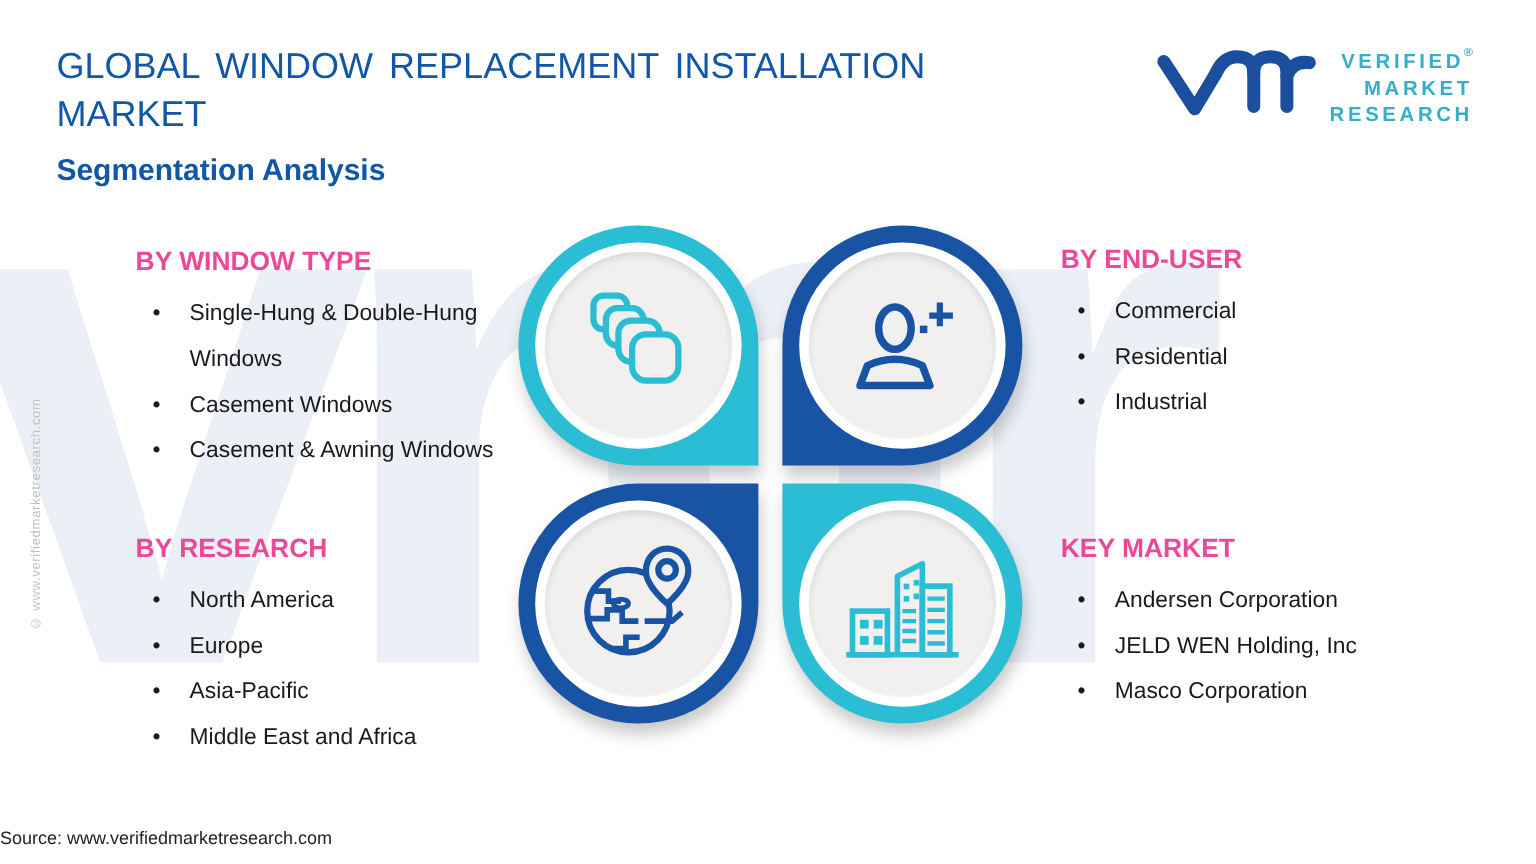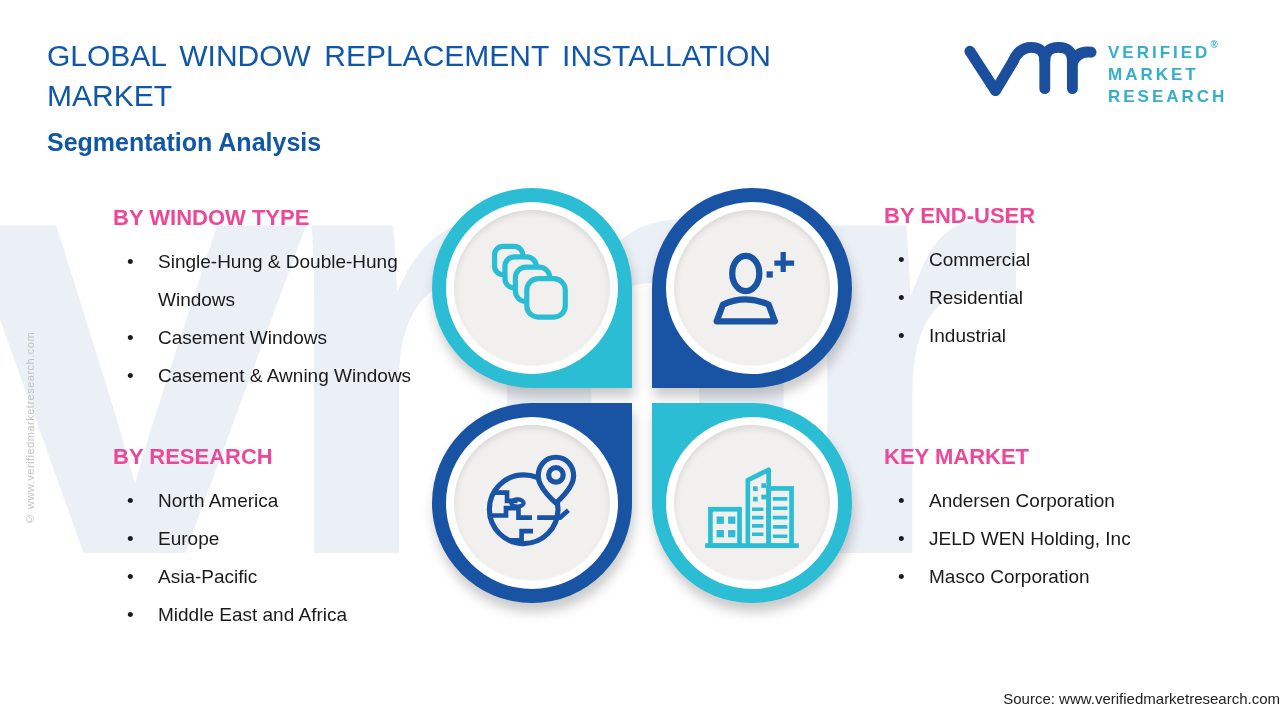--- a/index.html
+++ b/index.html
@@ -15,21 +15,21 @@
   
   .page-title{position:absolute;left:47px;top:36px;width:860px;
     font-size:30px;line-height:40px;font-weight:normal;color:#1157a8;word-spacing:5px;}
   .page-subtitle{position:absolute;left:47px;top:128px;
     font-size:25px;font-weight:bold;color:#1157a8;}
 
   
   .logo{position:absolute;left:962px;top:30px;width:280px;height:82px;}
   .logo-mark{position:absolute;left:0;top:2px;}
   .logo-text{position:absolute;left:146px;top:4px;color:#35afc9;font-weight:bold;
-    font-size:17px;line-height:22px;letter-spacing:3px;}
+    font-size:17px;line-height:22px;letter-spacing:3px;text-align:right;}
   .logo-reg{font-size:10px;vertical-align:10px;letter-spacing:0;}
 
   
   .quad{position:absolute;width:200px;height:200px;}
   .quad-shape{position:absolute;inset:0;}
   #quad-tl{left:432px;top:188px;}
   #quad-tr{left:652px;top:188px;}
   #quad-bl{left:432px;top:403px;}
   #quad-br{left:652px;top:403px;}
   #quad-tl .quad-shape{background:#2abdd3;border-radius:50% 50% 0 50%;box-shadow:2px 9px 12px rgba(90,90,90,.32);}
@@ -46,21 +46,21 @@
   #sec-window-type{left:113px;top:205px;width:340px;}
   #sec-end-user{left:884px;top:203px;width:310px;}
   #sec-geography{left:113px;top:444px;width:340px;}
   #sec-key-player{left:884px;top:444px;width:330px;}
   .section-heading{font-size:22px;font-weight:bold;color:#ec4899;margin:0 0 12px 0;}
   .bullet-list{list-style:none;margin:12px;padding:0;}
   .bullet-list li{position:relative;padding-left:33px;font-size:19px;line-height:38px;color:#1a1a1a;}
   .bullet-list li::before{content:"•";position:absolute;left:2px;top:0;color:#1a1a1a;}
 
   
-  .source-line{position:absolute;left:0;right:0;top:690px;text-align:right;
+  .source-line{position:absolute;left:0;right:0;top:690px;text-align:left;
     font-size:15px;color:#222222;}
   .side-copyright{position:absolute;left:24px;top:285px;height:240px;
     writing-mode:vertical-rl;transform:rotate(180deg);
     font-size:11px;color:#c2c2c2;letter-spacing:.5px;}
 
   svg{display:block;}
 </style>
 </head>
 <body>
 

